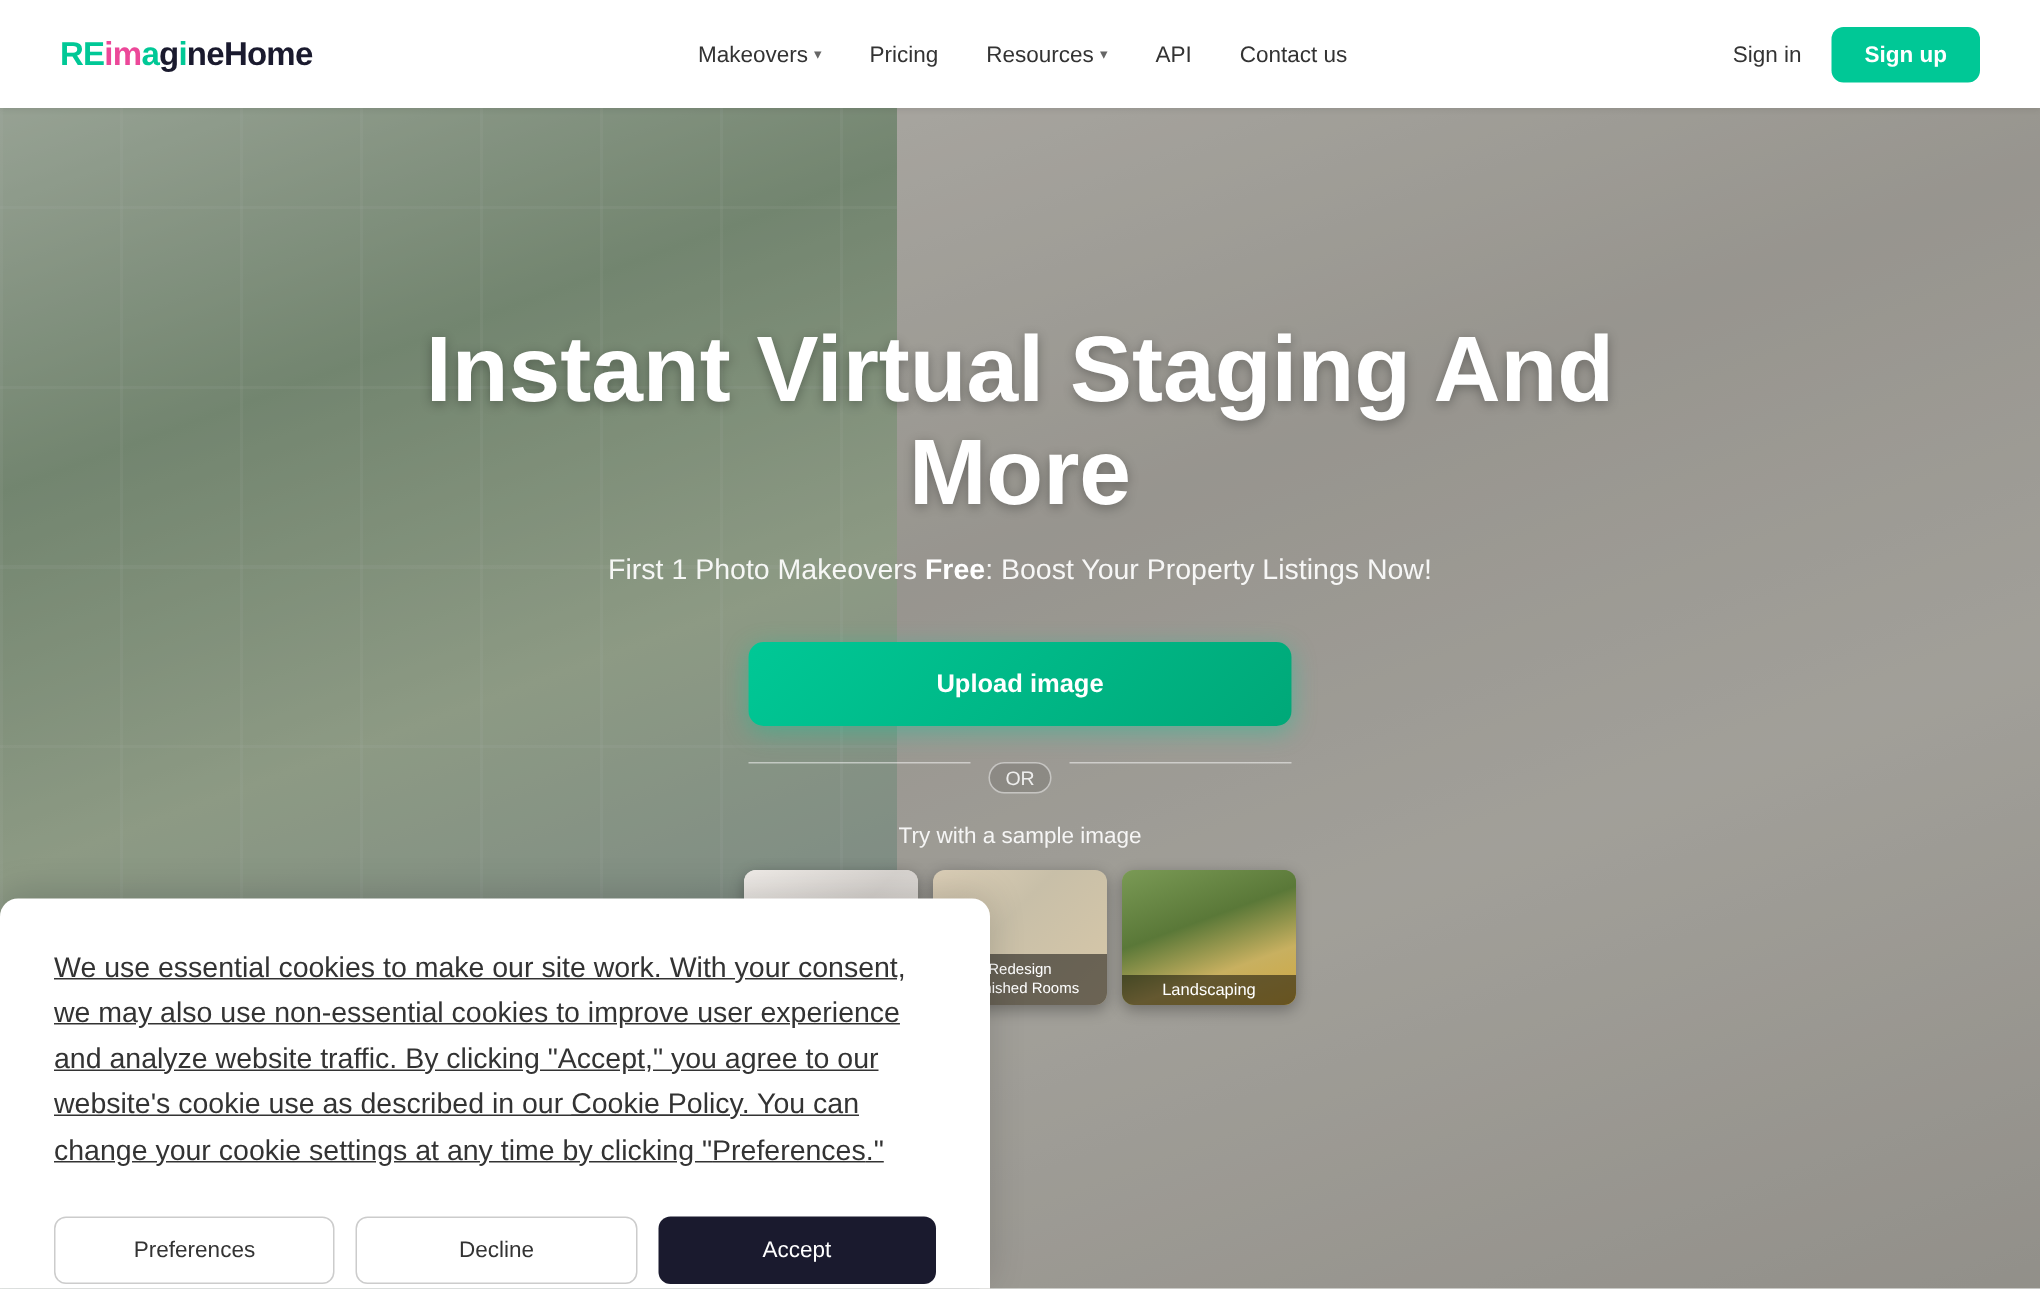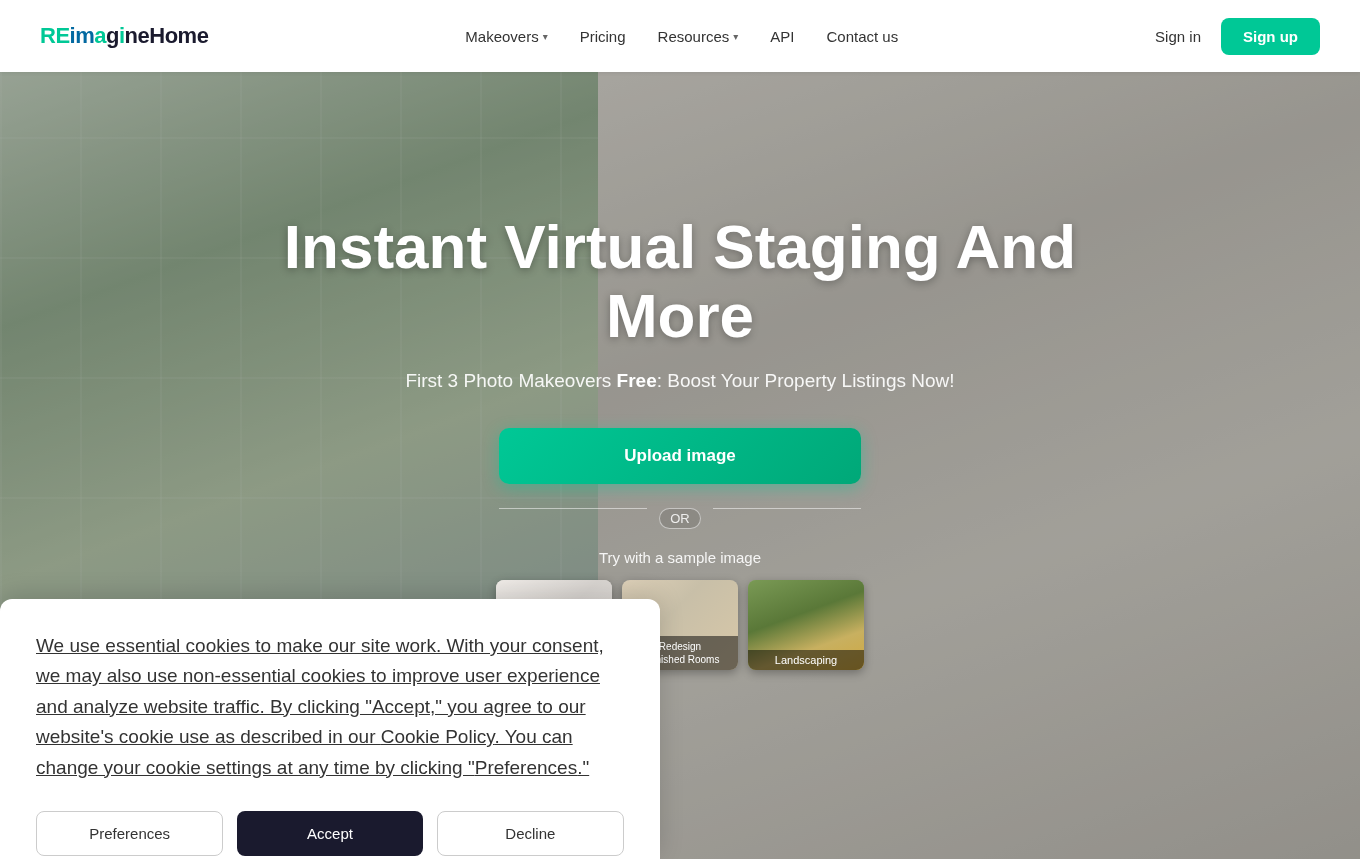--- a/index.html
+++ b/index.html
@@ -135,21 +135,21 @@
       position: absolute; right: 0; top: 72px; width: 56%; height: calc(100% - 72px);
       z-index: 0;
       background: linear-gradient(160deg, #e0d8d0 0%, #c8c0b8 30%, #d8d0c8 60%, #c0b8b0 100%);
     }
   </style>
 </head>
 <body>
 
 <nav>
   <div class="logo">
-    <span>RE<span style="color:#0369a1">im</span><span style="color:#00c896">a</span><span style="color:#1a1a2e">g</span><span style="color:#00c896">i</span><span style="color:#1a1a2e">neHome</span></span>
+    <span>RE<span style="color:#ec4899">im</span><span style="color:#00c896">a</span><span style="color:#1a1a2e">g</span><span style="color:#00c896">i</span><span style="color:#1a1a2e">neHome</span></span>
   </div>
   <div class="nav-links">
     <a href="#">
       <span>Makeovers</span>
       <span class="chevron">▾</span>
     </a>
     <a href="#">
       <span>Pricing</span>
     </a>
     <a href="#">
@@ -174,21 +174,21 @@
 </nav>
 
 <div class="hero">
   <div class="hero-window-left"></div>
   <div class="hero-room-right"></div>
   <div class="hero-overlay"></div>
 
   <div class="hero-content">
     <h1 class="hero-title">Instant Virtual Staging And More</h1>
     <p class="hero-sub">
-      <span>First 3 Photo Makeovers </span><strong>Free</strong><span>: Boost Your Property Listings Now!</span>
+      <span>First 1 Photo Makeovers </span><strong>Free</strong><span>: Boost Your Property Listings Now!</span>
     </p>
     <button class="upload-btn">
       <span>Upload image</span>
     </button>
     <div class="or-divider">
       <div class="or-line"></div>
       <span class="or-text">OR</span>
       <div class="or-line"></div>
     </div>
     <p class="sample-label">Try with a sample image</p>
@@ -216,20 +216,20 @@
 </div>
 
 <div class="cookie-banner">
   <p class="cookie-text">
     <span>We use essential cookies to make our site work. With your consent, we may also use non-essential cookies to improve user experience and analyze website traffic. By clicking "Accept," you agree to our website's cookie use as described in our </span><a href="#"><span>Cookie Policy</span></a><span>. You can change your cookie settings at any time by clicking "</span><span style="text-decoration:underline;cursor:pointer;">Preferences</span><span>."</span>
   </p>
   <div class="cookie-buttons">
     <button class="cookie-btn btn-preferences">
       <span>Preferences</span>
     </button>
+    <button class="cookie-btn btn-decline">
+      <span>Decline</span>
+    </button>
     <button class="cookie-btn btn-accept">
       <span>Accept</span>
     </button>
-    <button class="cookie-btn btn-decline">
-      <span>Decline</span>
-    </button>
   </div>
 </div>
 
 </body></html>

